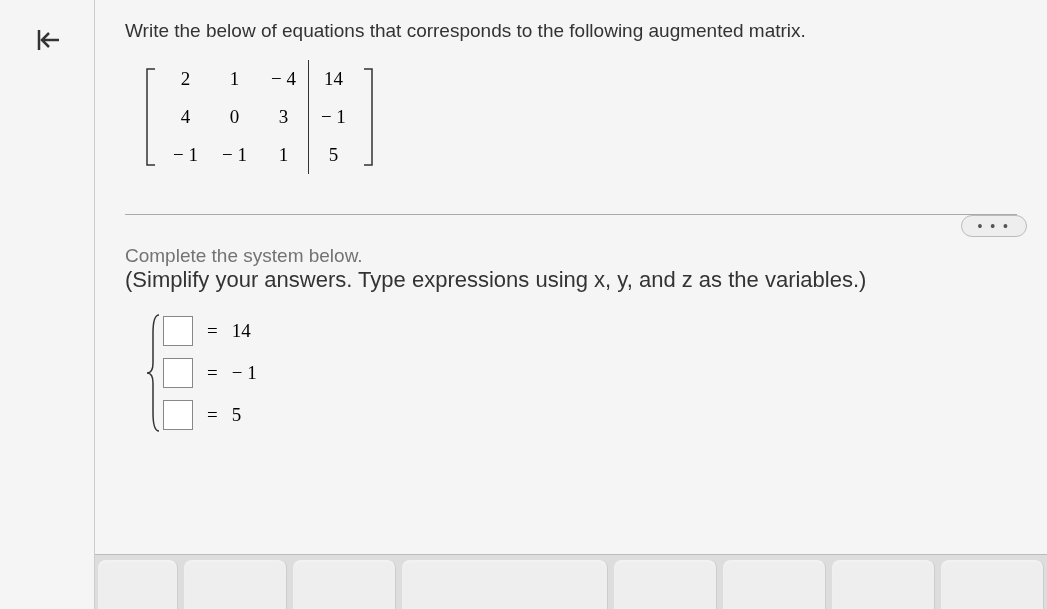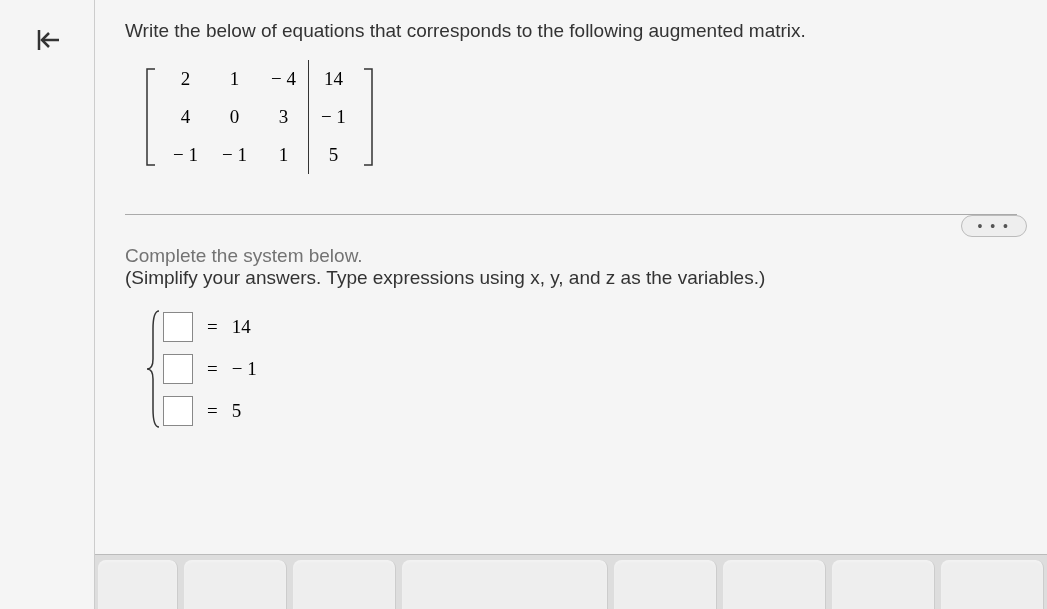--- a/index.html
+++ b/index.html
@@ -86,21 +86,21 @@
       font-size: 14px;
       color: #555;
       letter-spacing: 2px;
       cursor: pointer;
     }
     .instruction-main {
       font-size: 19px;
       color: #737373;
     }
     .instruction-sub {
-      font-size: 19px;
+      font-size: 22px;
       color: #333;
       margin-bottom: 20px;
     }
     .system-container {
       display: inline-flex;
       align-items: center;
       margin-left: 20px;
       position: relative;
     }
     .equations {

